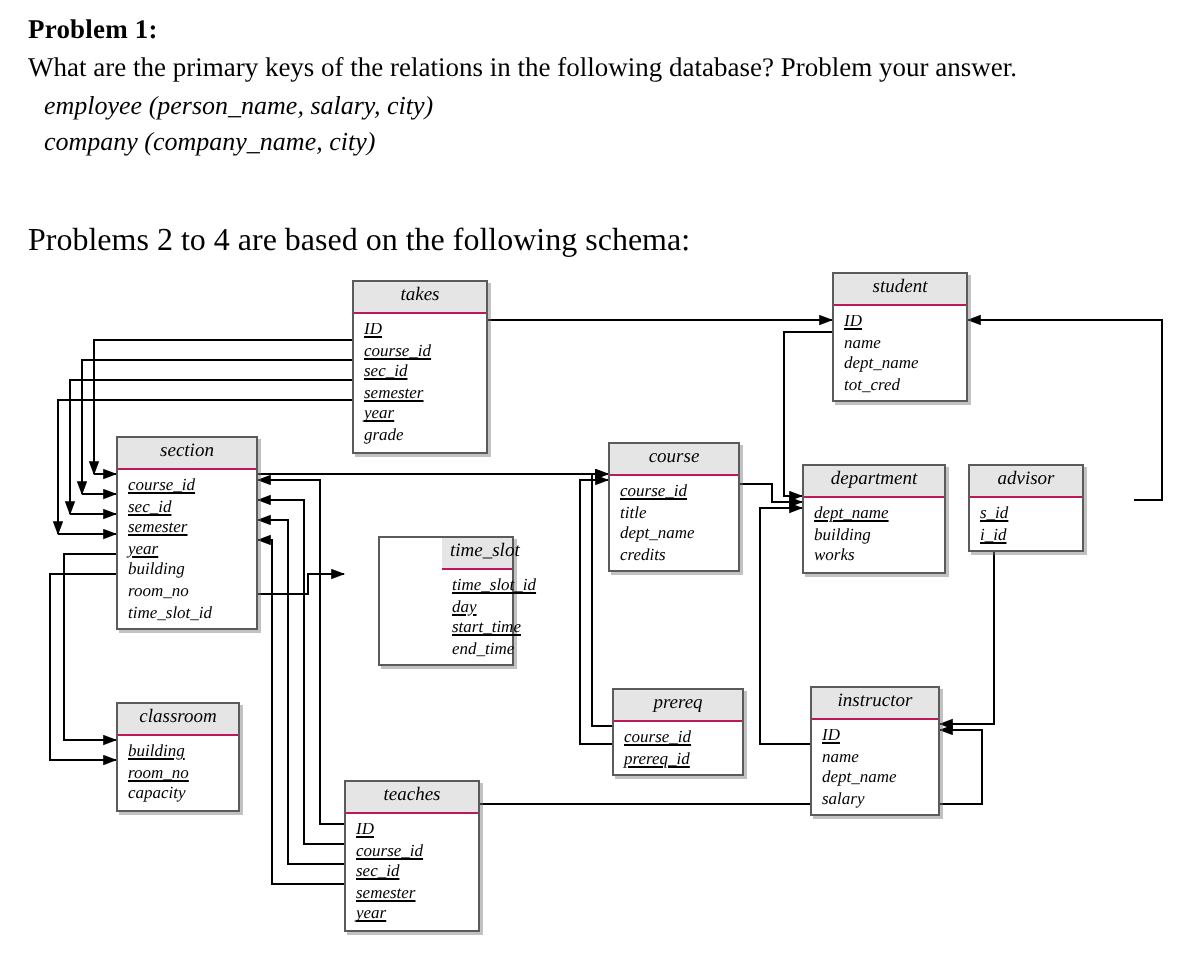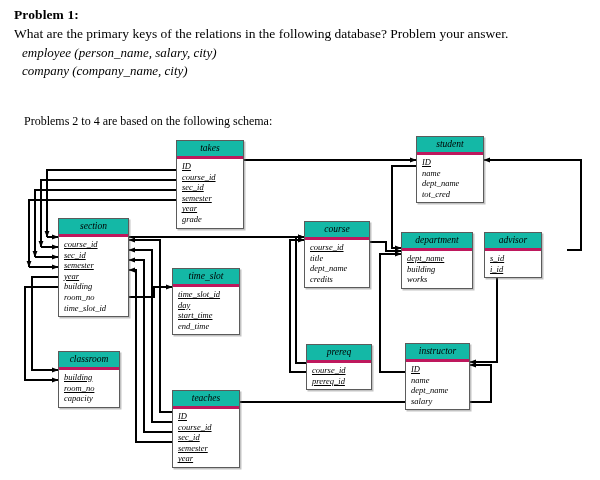--- a/index.html
+++ b/index.html
@@ -12,36 +12,36 @@
     position:relative;
   }
   .doc{position:absolute;left:0;top:0;width:600px;height:480px;border-radius:23px;}
 
   
   .text-block{position:absolute;left:14px;top:6px;width:570px;}
   .prob-title{font-weight:bold;font-size:13.5px;line-height:18px;letter-spacing:.1px;}
   .prob-question{font-size:13.5px;line-height:19px;}
   .rel-list{margin-top:1px;}
   .rel-line{font-style:italic;font-size:13px;line-height:17.5px;padding-left:8px;}
-  .prob2{position:absolute;left:24px;top:112px;font-size:12px;line-height:18px;}
+  .prob2{position:absolute;left:14px;top:112px;font-size:16px;line-height:18px;}
 
   
   .schema{position:absolute;left:14px;top:136px;width:578px;height:338px;}
   .schema svg{position:absolute;left:0;top:0;}
 
   .tbl{
     position:absolute;
     background:#ffffff;
     border:1px solid #5b5b5b;
     box-shadow:1.5px 1.5px 0 rgba(120,120,120,.45);
     box-sizing:border-box;
   }
   .tbl .hdr{
-    background:#14b8a6;
-    border-bottom:3px solid #be185d;
+    background:#e5e5e5;
+    border-bottom:1px solid #be185d;
     text-align:center;
     font-style:italic;
     font-size:9.5px;
     line-height:13px;
     padding:1px 4px 1px;
     white-space:nowrap;
   }
   .tbl .attrs{padding:2px 4px 3px 5px;}
   .tbl .attr{
     font-style:italic;
@@ -168,21 +168,21 @@
           <div class="attr">works</div>
         </div>
       </div>
       <div class="tbl" style="left: 470px; top: 96px; width: 58px;">
         <div class="hdr">advisor</div>
         <div class="attrs">
           <div class="attr pk">s_id</div>
           <div class="attr pk">i_id</div>
         </div>
       </div>
-      <div class="tbl" style="left: 158px; top: 132px; width: 68px;">
+      <div class="tbl" style="left: 175px; top: 132px; width: 68px; padding-left: 31px;">
         <div class="hdr">time_slot</div>
         <div class="attrs">
           <div class="attr pk">time_slot_id</div>
           <div class="attr pk">day</div>
           <div class="attr pk">start_time</div>
           <div class="attr">end_time</div>
         </div>
       </div>
       <div class="tbl" style="left: 44px; top: 215px; width: 62px;">
         <div class="hdr">classroom</div>

